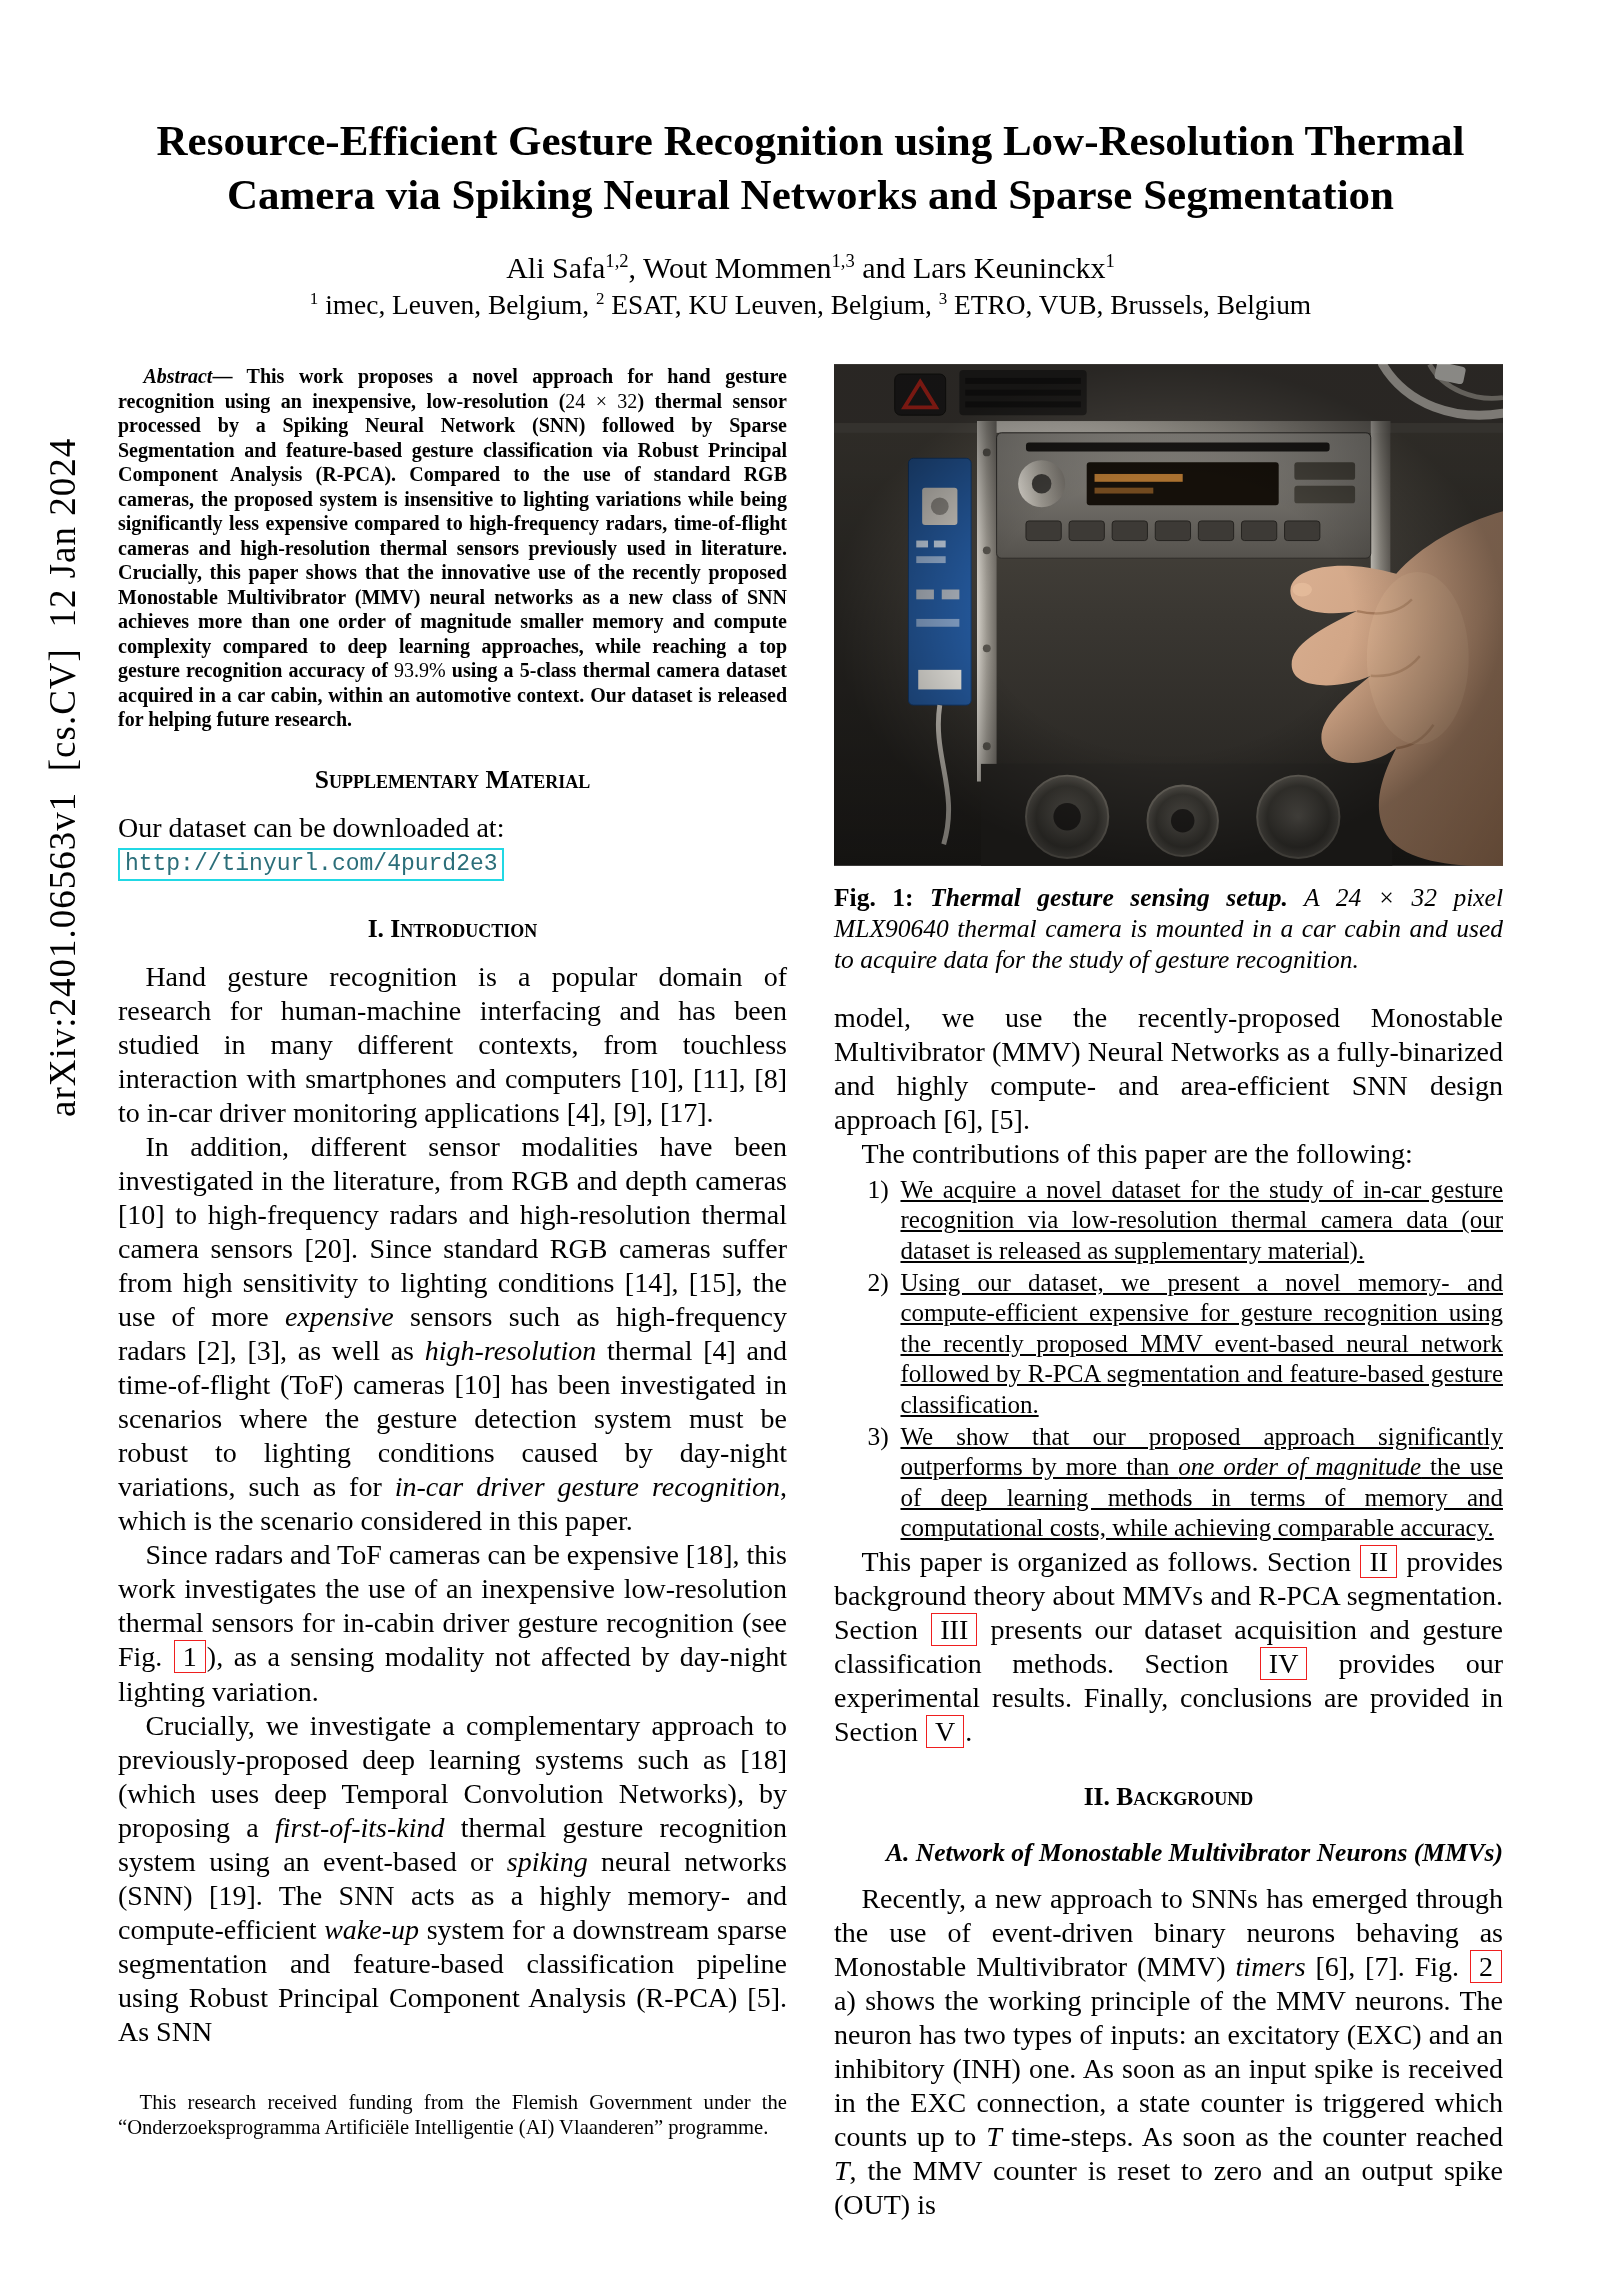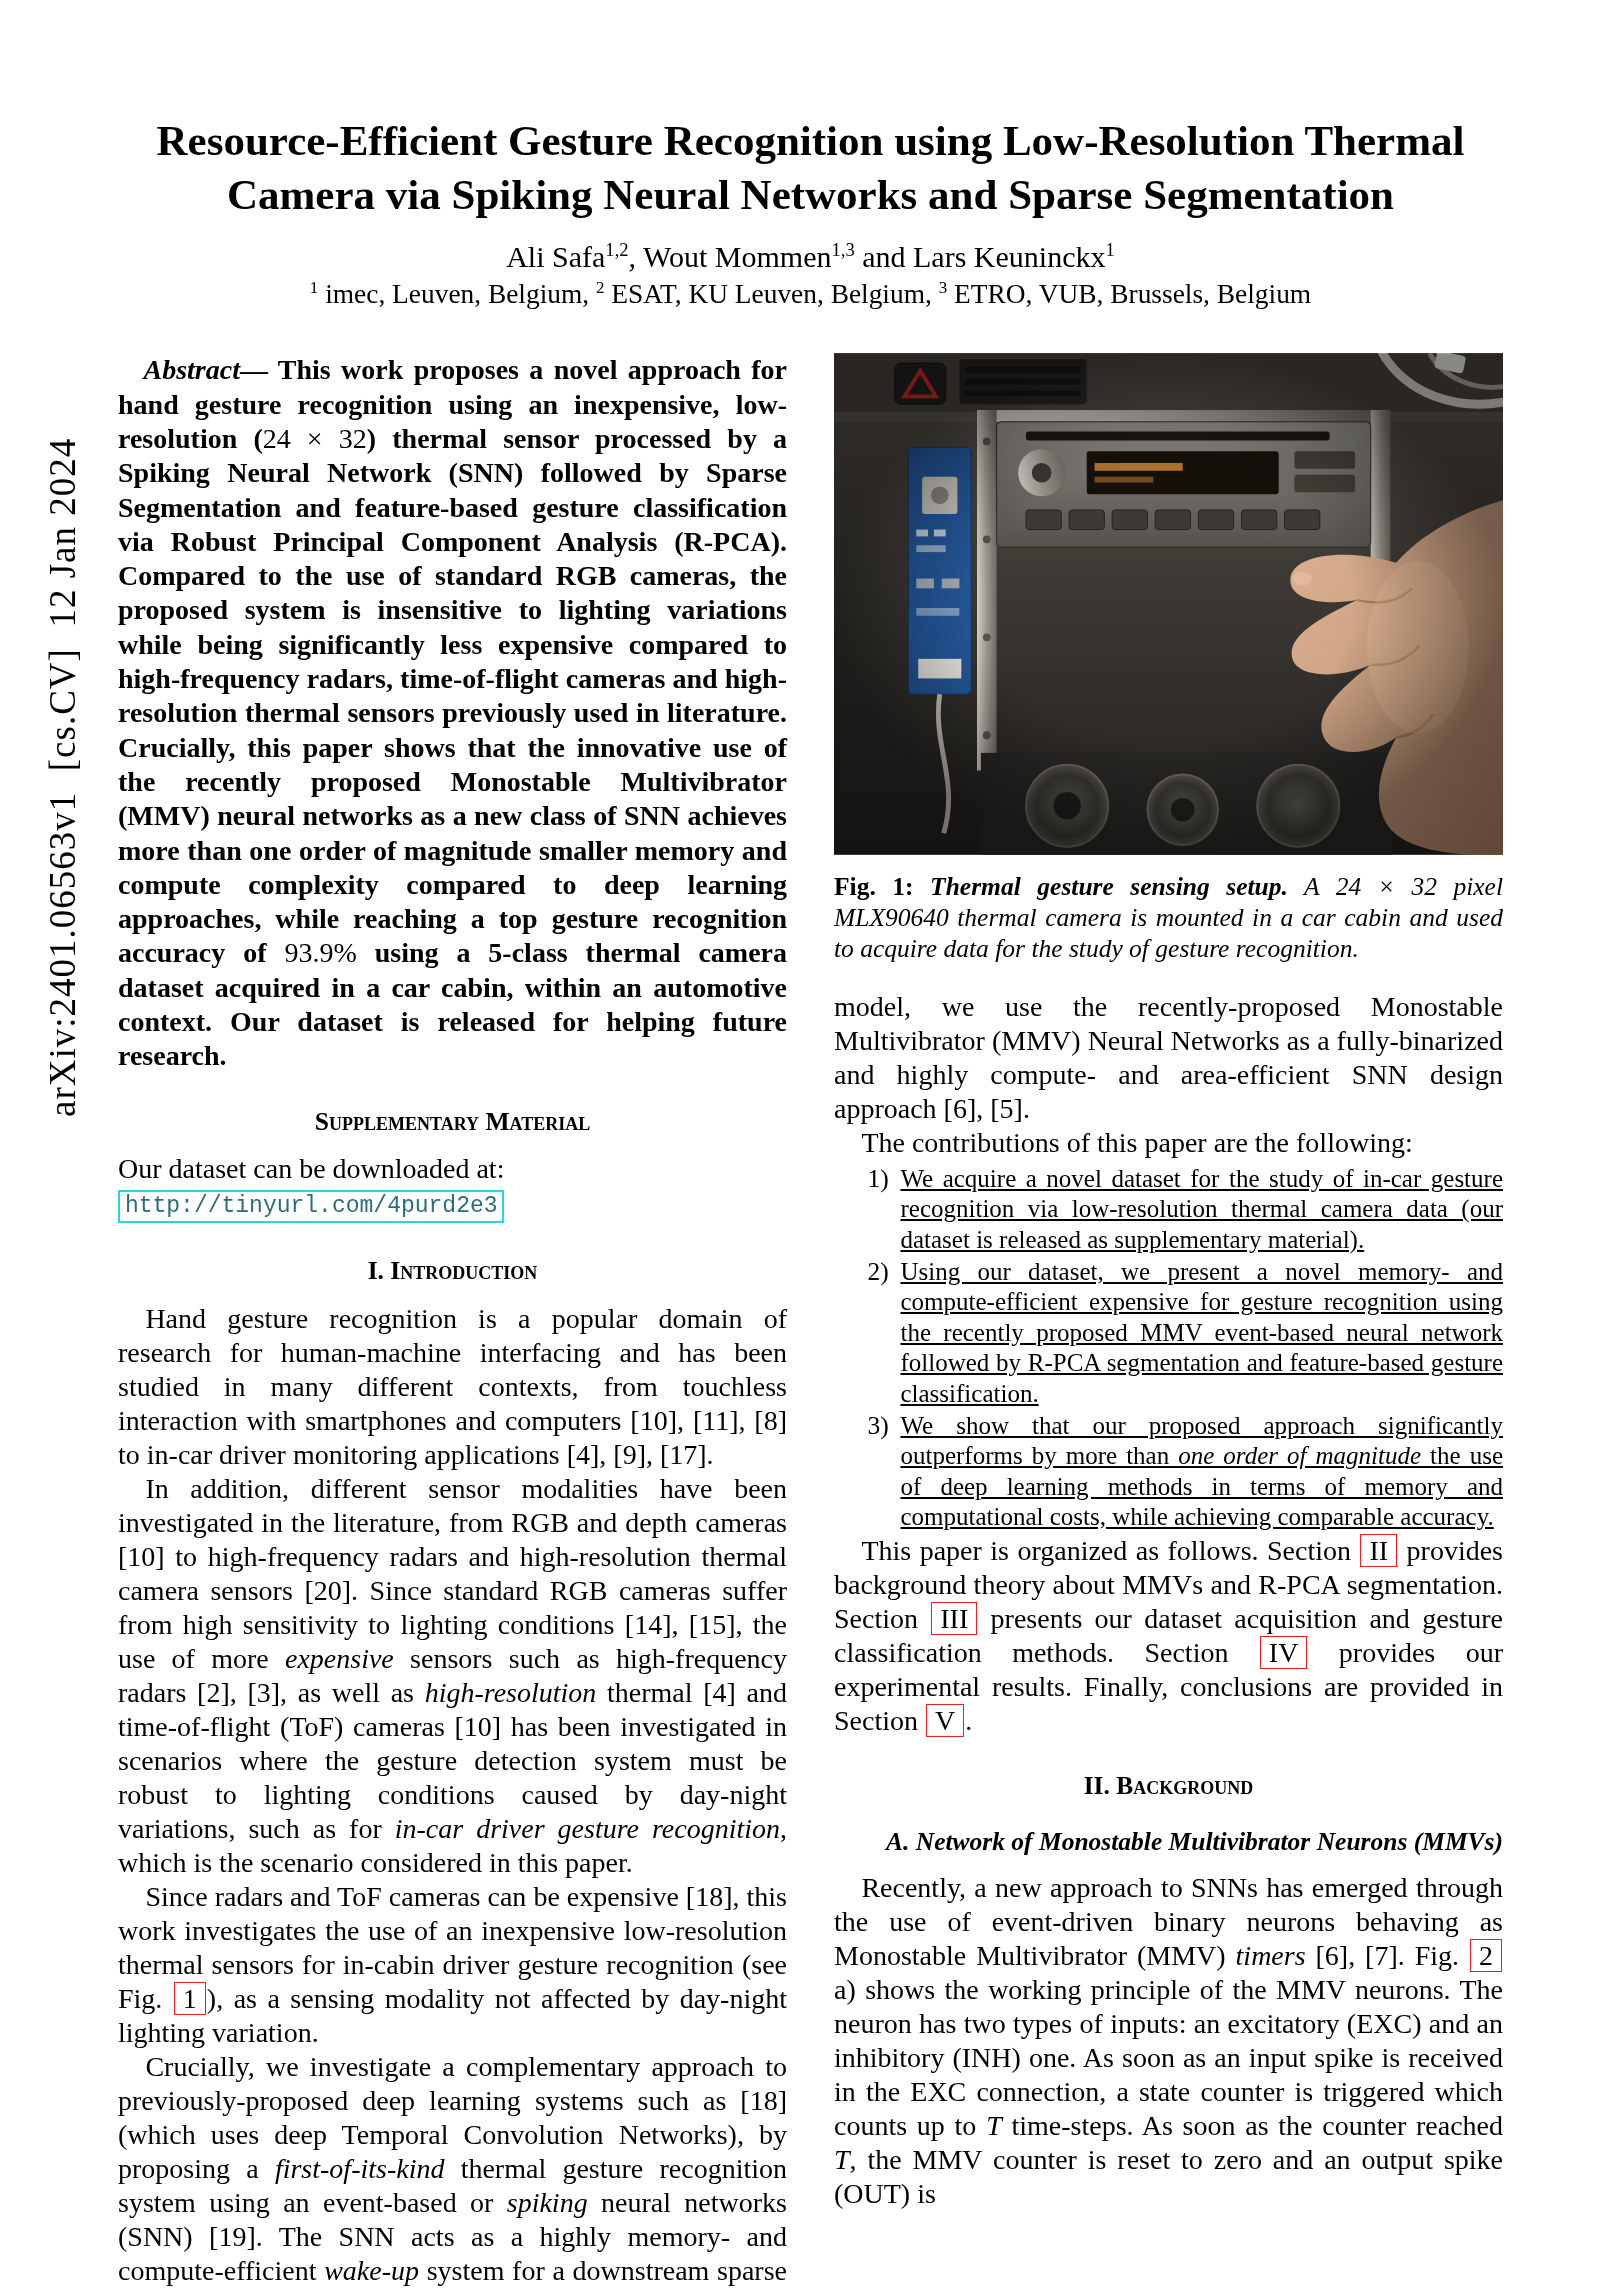--- a/index.html
+++ b/index.html
@@ -19,30 +19,30 @@
     transform:rotate(-90deg);
     transform-origin:0 0;
     font-size:37px;
     white-space:pre;
     letter-spacing:1px;
     color:#000;
   }
   
   .header{padding-top:114px;text-align:center;}
   .title{font-size:43px;font-weight:bold;line-height:1.25;margin:0 auto;width:1372px;}
-  .authors{margin-top:18px;font-size:30px;}
+  .authors{margin-top:29px;font-size:30px;}
   .affils{margin-top:5.9px;font-size:27.4px;}
   .sup{vertical-align:super;font-size:0.62em;line-height:0;}
   
   .cols{display:flex;gap:47px;padding:0 118px;margin-top:43px;align-items:flex-start;}
   .col{width:669px;}
   p{margin:0;}
   .body-p{font-size:28px;line-height:1.215;text-align:justify;text-indent:27.4px;hyphens:auto;}
   .noindent{text-indent:0;}
-  .abstract-p{font-size:28px;font-weight:bold;line-height:1.225;text-align:justify;text-indent:25.5px;hyphens:auto;}
+  .abstract-p{font-size:20px;font-weight:bold;line-height:1.225;text-align:justify;text-indent:25.5px;hyphens:auto;}
   .sechead{font-size:25.5px;text-align:center;font-variant:small-caps;font-weight:bold;margin:33px 0 15.7px 0;}
   .subsechead{font-size:25.5px;font-style:italic;margin:25.5px 0 13.7px 0;text-align:right;}
   
   .i{font-style:italic;}
   .b{font-weight:bold;}
   .bi{font-weight:bold;font-style:italic;}
   .m{font-weight:normal;font-style:normal;}
   .ref{border:1.6px solid #ef1f1f;padding:0 8px;margin:0 1px;}
   
   .url-line{margin-top:3.9px;}

